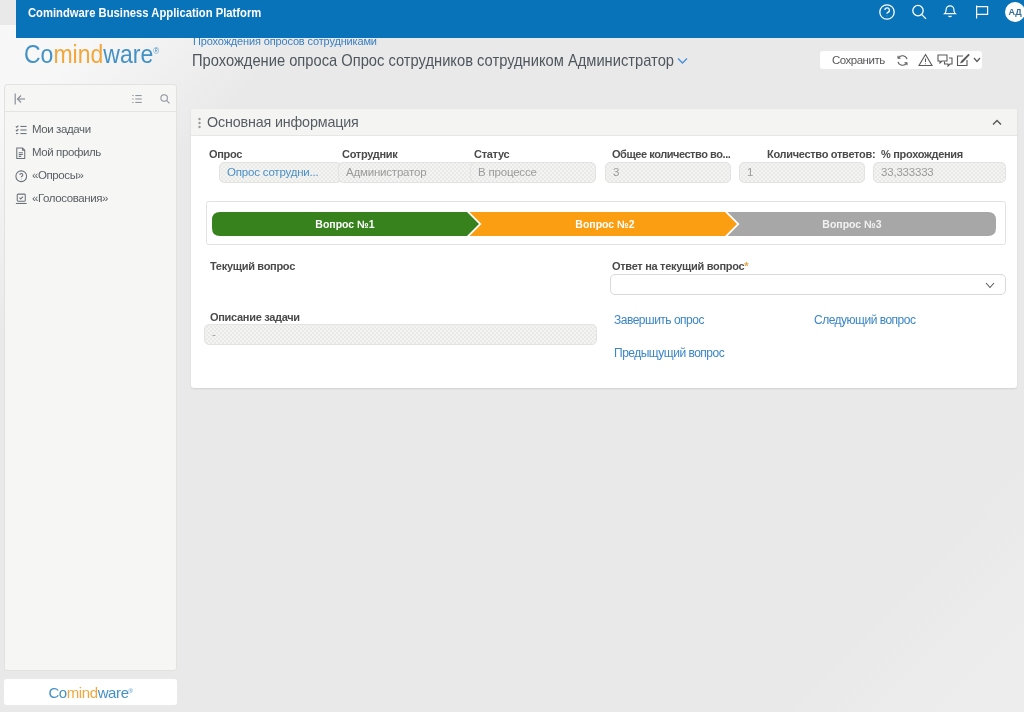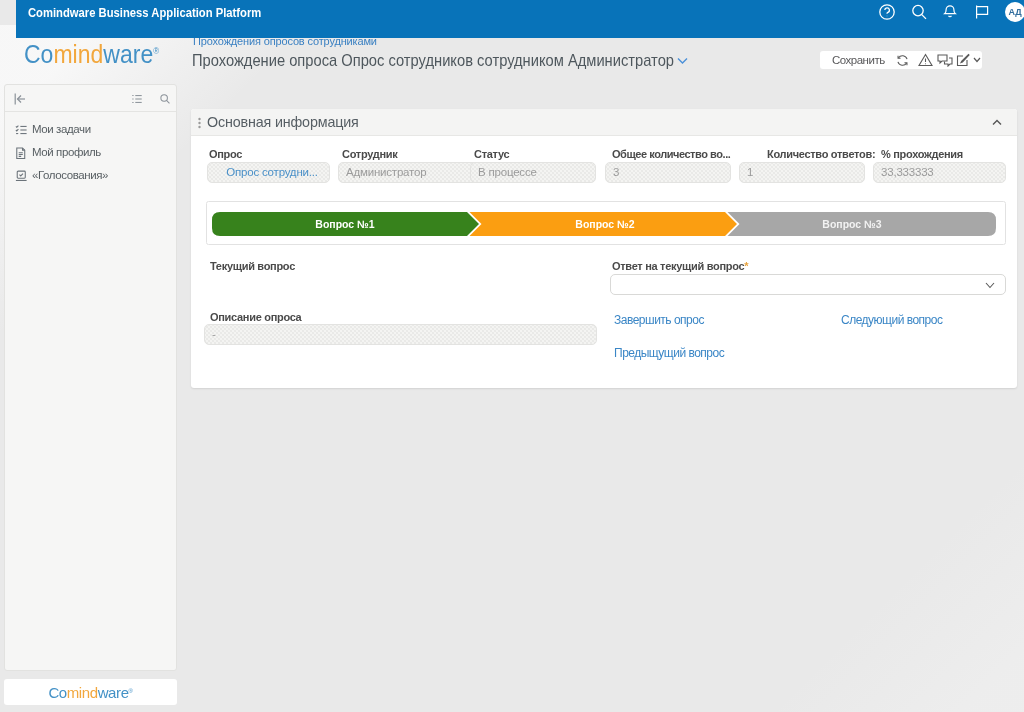--- a/index.html
+++ b/index.html
@@ -119,20 +119,28 @@
     </div>
     <div class="mi">
       <svg width="11.5" height="12.5" viewBox="0 0 13 14" fill="none" stroke="#6b737a" stroke-width="1.2">
         <path d="M2 1 H8.5 L11 3.5 V13 H2 z"></path>
           <path d="M8.5 1 V3.5 H11"></path>
           <path d="M4.2 6.5 H8.8 M4.2 8.5 H8.8 M4.2 10.5 H7"></path>
       </svg>
       <span class="txt">Мой профиль</span>
     </div>
     <div class="mi">
+      <svg width="12.5" height="12.5" viewBox="0 0 14 14" fill="none" stroke="#6b737a" stroke-width="1.2">
+        <circle cx="7" cy="7" r="6"></circle>
+        <path d="M5.5 5.5 a1.6 1.6 0 1 1 2.2 1.5 c-0.5 0.2 -0.7 0.5 -0.7 1"></path>
+        <circle cx="7" cy="10" r="0.5" fill="#6b737a" stroke="none"></circle>
+      </svg>
+      <span class="txt">«Опросы»</span>
+    </div>
+    <div class="mi">
       <svg width="12.5" height="12" viewBox="0 0 14 13" fill="none" stroke="#6b737a" stroke-width="1.2">
         <rect x="2.5" y="1" width="9" height="8" rx="1"></rect>
           <path d="M1 11.5 H13"></path>
           <path d="M5 5 l1.4 1.4 L9 3.8"></path>
       </svg>
       <span class="txt">«Голосования»</span>
     </div>
   </div>
 </div>
 <div class="bot-logo">
@@ -184,45 +192,45 @@
       </svg>
   </div>
 
   <div class="lbl" style="left:18px; top:39px;">Опрос</div>
   <div class="lbl" style="left:151px; top:39px;">Сотрудник</div>
   <div class="lbl" style="left:283px; top:39px;">Статус</div>
   <div class="lbl" style="left:421px; top:39px; width:122px; white-space:nowrap; overflow:hidden; letter-spacing:-0.45px;">Общее количество во...</div>
   <div class="lbl" style="left:552px; top:39px;padding-left:24px;">Количество ответов:</div>
   <div class="lbl" style="left:690px; top:39px;">% прохождения</div>
 
-  <div class="inp blue" style="left:16px;  top:53px; width:123px;text-align:center;">Опрос сотрудни...</div>
+  <div class="inp blue" style="left:28px;  top:53px; width:123px;">Опрос сотрудни...</div>
   <div class="inp" style="left:147px; top:53px; width:140px;">Администратор</div>
   <div class="inp" style="left:279px; top:53px; width:126px;">В процессе</div>
   <div class="inp" style="left:414px; top:53px; width:126px;">3</div>
   <div class="inp" style="left:548px; top:53px; width:126px;">1</div>
   <div class="inp" style="left:682px; top:53px; width:133px;">33,333333</div>
 
   <svg style="position:absolute; left:15px; top:92px;" width="800" height="44" viewBox="0 0 800 44">
     <rect x="0.5" y="0.5" width="799" height="43" rx="2" fill="#fff" stroke="#e2e2e2"></rect>
     <path d="M14 11 H261 L273 23 L261 35 H14 Q6 35 6 27 V19 Q6 11 14 11 Z" fill="#37821c"></path>
     <path d="M263.5 11 H519 L531 23 L519 35 H263.5 L275.5 23 Z" fill="#fb9e11"></path>
     <path d="M521.5 11 H782 Q790 11 790 19 V27 Q790 35 782 35 H521.5 L533.5 23 Z" fill="#a7a7a7"></path>
     <text x="139" y="27" text-anchor="middle" font-size="10.5" font-weight="bold" fill="#ffffff" font-family="Liberation Sans,sans-serif">Вопрос №1</text>
     <text x="399" y="27" text-anchor="middle" font-size="10.5" font-weight="bold" fill="#ffffff" font-family="Liberation Sans,sans-serif">Вопрос №2</text>
     <text x="646" y="27" text-anchor="middle" font-size="10.5" font-weight="bold" fill="#f2f2f2" font-family="Liberation Sans,sans-serif">Вопрос №3</text>
   </svg>
 
   <div class="lbl" style="left:19px; top:151px;">Текущий вопрос</div>
 
-  <div class="lbl" style="left:19px; top:202px;">Описание опроса</div>
+  <div class="lbl" style="left:19px; top:202px;">Описание задачи</div>
   <div class="inp" style="left:13px; top:215px; width:393px;">-</div>
 
   <div class="lbl" style="left:421px; top:151px;">Ответ на текущий вопрос<span style="color:#e8a33d">*</span></div>
   <div class="dd" style="left:419px; top:165px; width:396px;">
     <svg style="position:absolute; right:10px; top:7px;" width="10" height="7" viewBox="0 0 10 7" fill="none" stroke="#5a5a5a" stroke-width="1.1">
         <path d="M1 1 L5 5.5 L9 1"></path>
       </svg>
   </div>
 
   <div class="link" style="left:423px; top:204px;">Завершить опрос</div>
-  <div class="link" style="left:650px; top:204px;">Следующий вопрос</div>
+  <div class="link" style="left:623px; top:204px;">Следующий вопрос</div>
   <div class="link" style="left:423px; top:237px;">Предыщущий вопрос</div>
 </div>
 
 </body></html>

